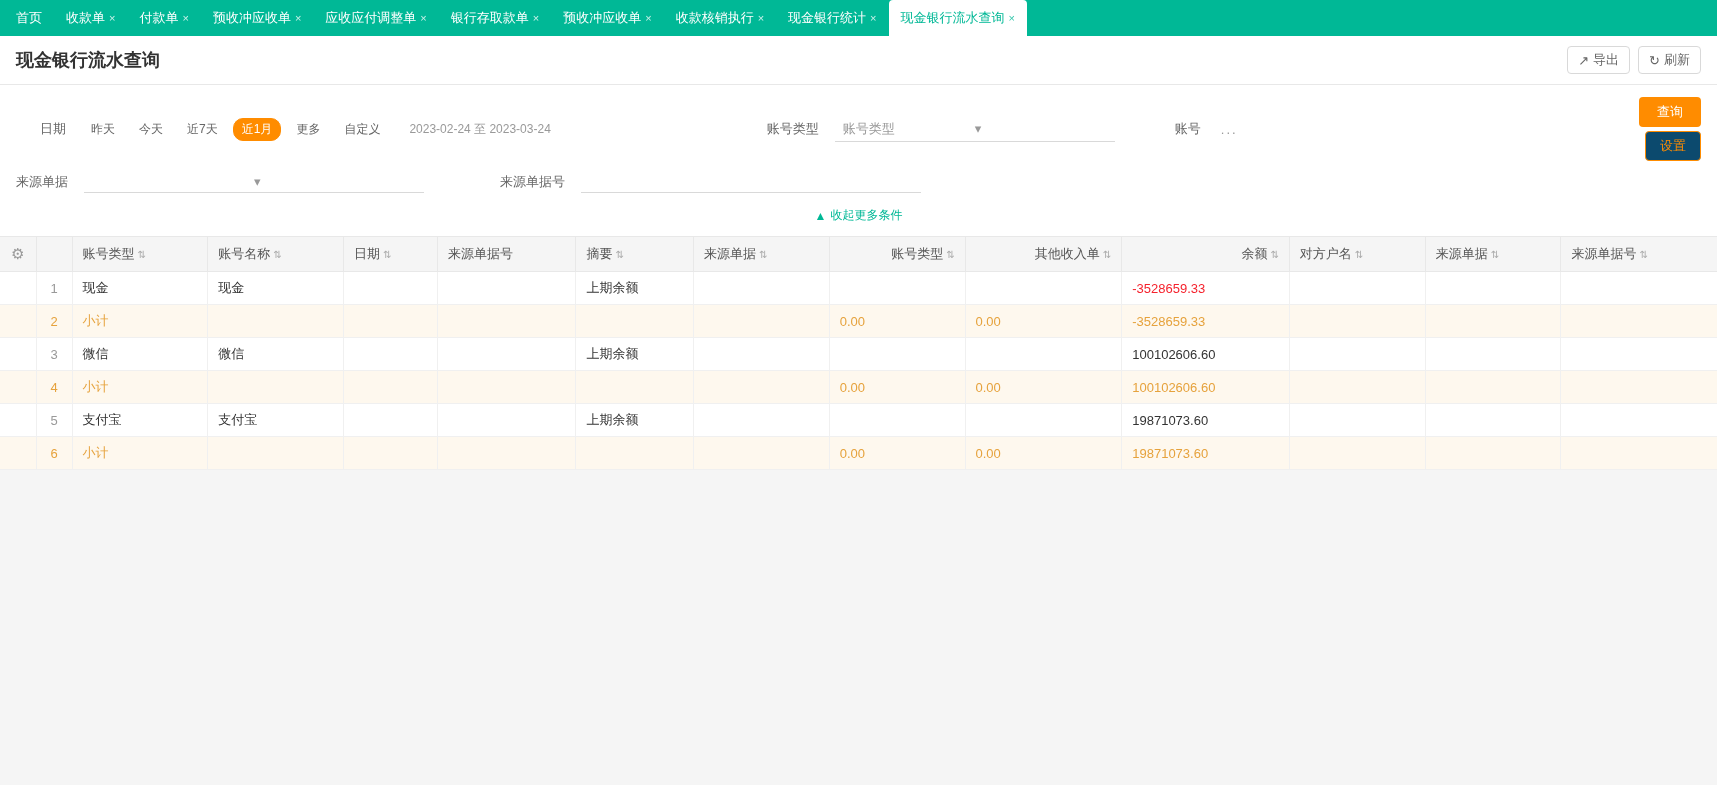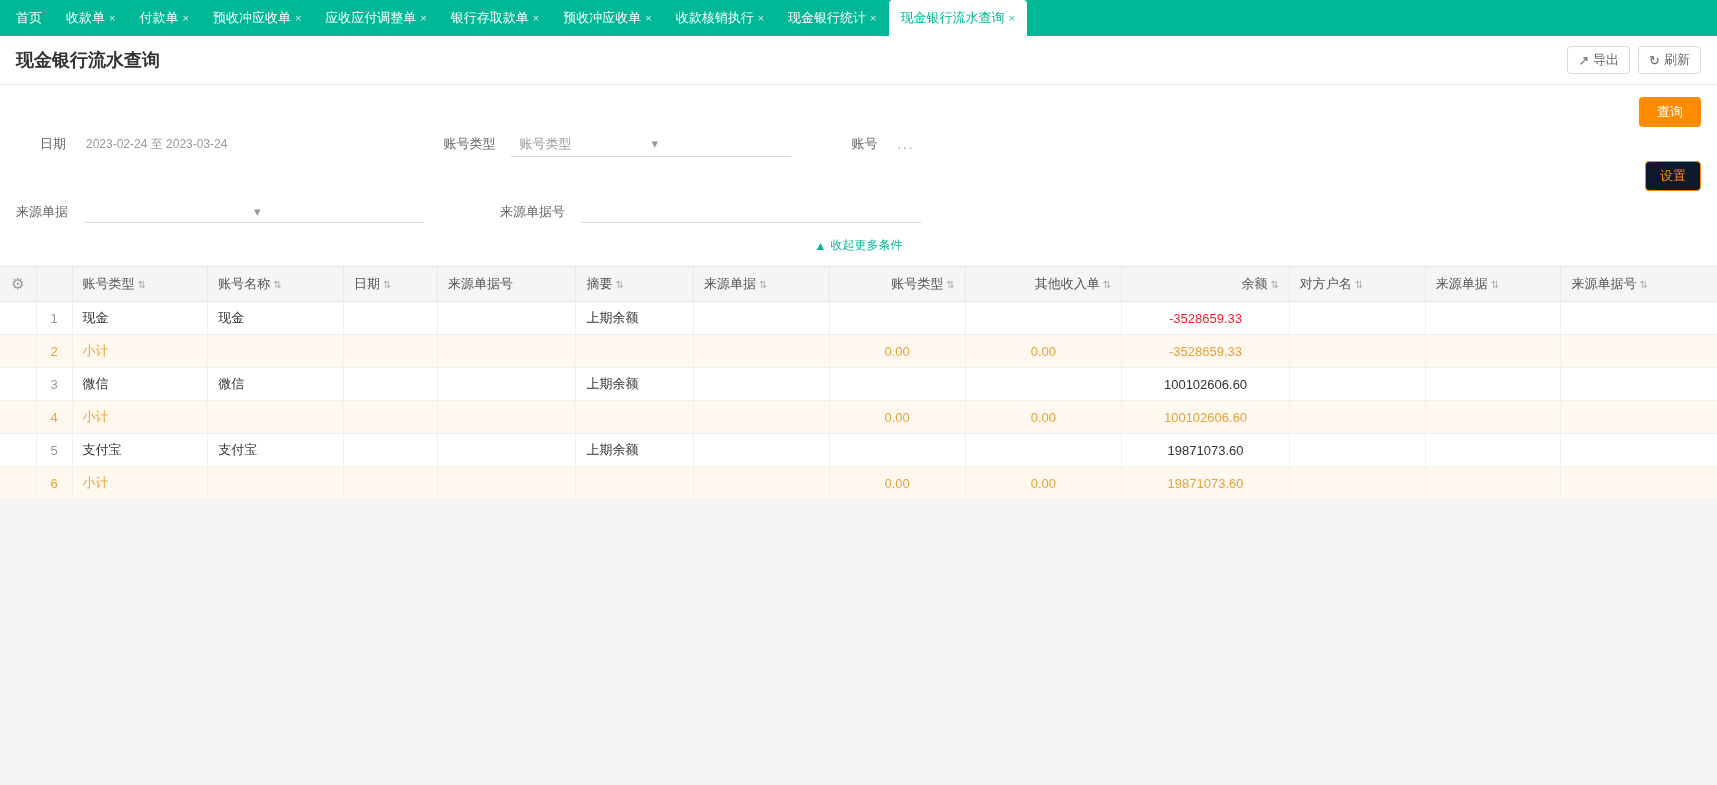--- a/index.html
+++ b/index.html
@@ -89,25 +89,25 @@
     .chevron { color: #999; font-size: 11px; }
     .collapse-bar {
       display: flex; justify-content: center; align-items: center;
       padding: 4px; cursor: pointer; color: #00b896; font-size: 12px; gap: 4px;
     }
     .query-btn {
       background: #ff8c00; color: #fff; border: none; border-radius: 4px;
       padding: 6px 18px; cursor: pointer; font-size: 13px; margin-left: auto;
     }
     .settings-btn {
-      background: #0f172a; color: #ff8c00; border: 1px solid #ff8c00; border-radius: 4px;
+      background: #0c4a6e; color: #ff8c00; border: 1px solid #ff8c00; border-radius: 4px;
       padding: 5px 14px; cursor: pointer; font-size: 13px; margin-left: auto;
-      display: block; margin-top: 14px;
-    }
-    .right-buttons { display: flex; flex-direction: column; align-items: flex-end; gap: 20px; }
+      display: block; margin-top: 4px;
+    }
+    .right-buttons { display: flex; flex-direction: column; align-items: flex-end; gap: 0; }
     .ellipsis-btn { color: #999; cursor: pointer; letter-spacing: 2px; padding: 0 4px; }
 
     
     .table-wrap { background: #fff; margin: 0; overflow-x: auto; }
     table { width: 100%; border-collapse: collapse; font-size: 13px; }
     thead tr { background: #f5f5f5; }
     thead th {
       padding: 8px 10px; text-align: left; border-bottom: 1px solid #e8e8e8;
       color: #555; font-weight: normal; white-space: nowrap;
       border-right: 1px solid #e8e8e8;
@@ -118,21 +118,21 @@
     tbody tr { border-bottom: 1px solid #f0f0f0; }
     tbody td { padding: 7px 10px; color: #333; white-space: nowrap; border-right: 1px solid #f0f0f0; }
     tbody td:last-child { border-right: none; }
     .row-subtotal { background: #fef8ee; }
     .row-subtotal td { color: #e6a23c; }
     .row-num { color: #999; text-align: center; }
     .gear-col { width: 36px; text-align: center; }
     .gear-icon { color: #999; cursor: pointer; font-size: 15px; }
     .negative { color: #f5222d; }
     .positive { color: #333; }
-    .value-cell { text-align: center; }
+    .value-cell { text-align: left; }
   </style>
 </head>
 <body>
 
 <div class="top-nav">
   <div class="nav-item">
     <span>首页</span>
   </div>
   <div class="nav-item">
     <span>收款单</span>
@@ -182,20 +182,28 @@
     <button class="header-btn">
       <span>↻</span>
       <span>刷新</span>
     </button>
   </div>
 </div>
 
 <div class="filter-area">
   <div class="filter-row">
     <span class="filter-label">日期</span>
+    <div class="date-options">
+      <span class="date-btn">昨天</span>
+      <span class="date-btn">今天</span>
+      <span class="date-btn">近7天</span>
+      <span class="date-btn active">近1月</span>
+      <span class="date-btn">更多</span>
+      <span class="date-btn">自定义</span>
+    </div>
     <div style="display:flex;flex-direction:column;">
       <span class="date-range">2023-02-24 至 2023-03-24</span>
     </div>
 
     <span class="filter-label" style="margin-left:200px;">账号类型</span>
     <div class="filter-select-wrap" style="min-width:280px;">
       <span>账号类型</span>
       <span class="chevron">▾</span>
     </div>
 

